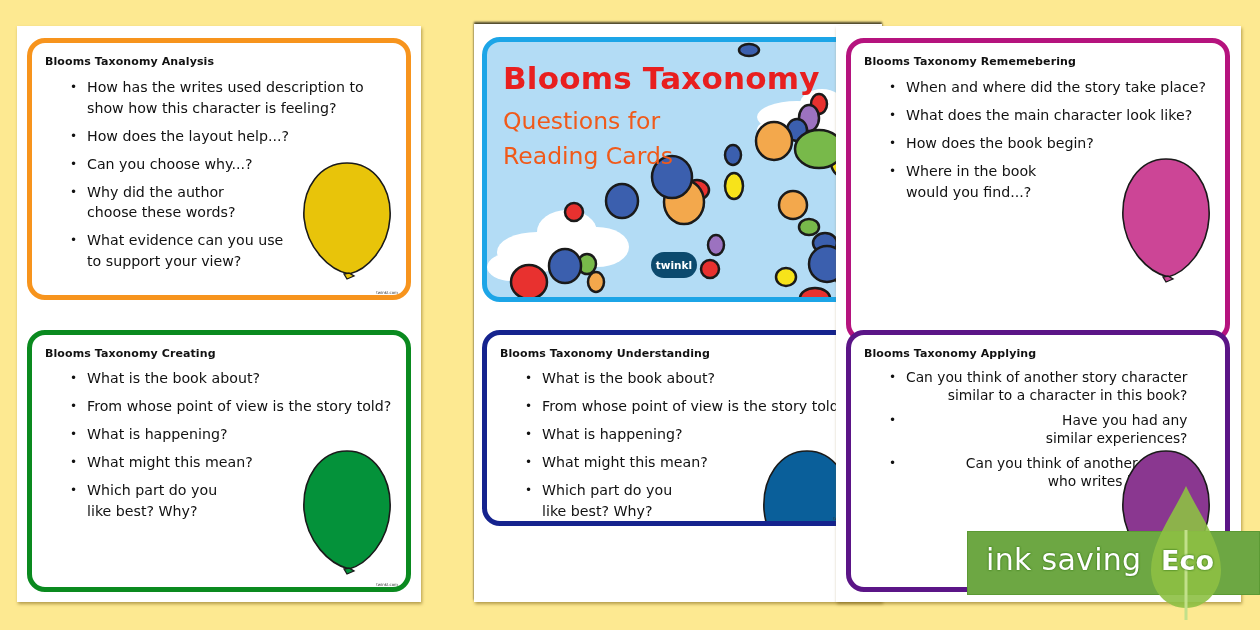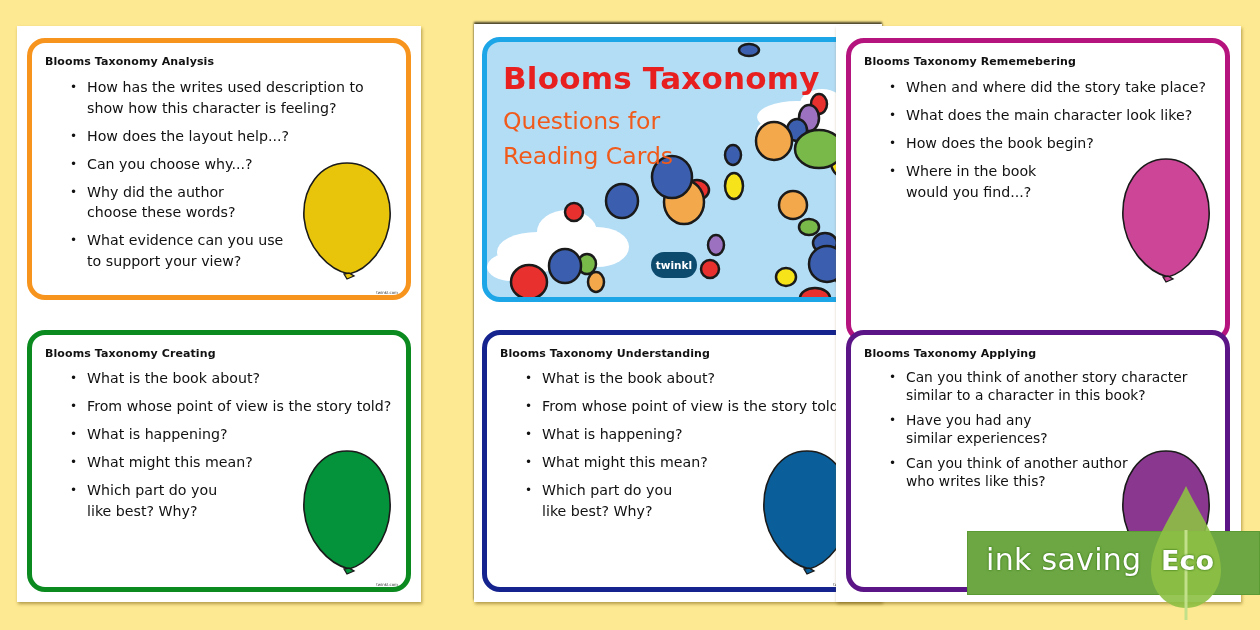--- a/index.html
+++ b/index.html
@@ -218,21 +218,21 @@
         <ellipse cx="299" cy="235" rx="10" ry="9" fill="#f7e31a"></ellipse>
         <ellipse cx="328" cy="256" rx="15" ry="10" fill="#e8312f"></ellipse>
       </g>
     </svg>
     <div class="cover-title" style="z-index:3;">Blooms Taxonomy</div>
     <div class="cover-sub">Questions for
 Reading Cards</div>
     <div class="twinkl-logo">twinkl</div>
   </div>
 
-  <div class="card" style="left:8px; top:306px; width:386px; height:262px; border-color:#15238e;">
+  <div class="card" style="left:8px; top:306px; width:386px; height:196px; border-color:#15238e;">
     <div class="card-title">Blooms Taxonomy Understanding</div>
     <ul class="q-list" style="top:33px;">
       <li>What is the book about?</li>
       <li>From whose point of view is the story told?</li>
       <li>What is happening?</li>
       <li>What might this mean?</li>
       <li>Which part do you
 like best? Why?</li>
     </ul>
     <svg class="balloon" style="left:272px; top:113px;" width="96" height="130" viewBox="0 0 96 130">
@@ -254,21 +254,21 @@
       <li>Where in the book
 would you find...?</li>
     </ul>
     <svg class="balloon" style="left:267px; top:113px;" width="96" height="130" viewBox="0 0 96 130">
       <path d="M48 3 C75 3 93 30 91 62 C89 94 68 116 50 121 C30 116 8 94 5 62 C3 30 21 3 48 3 Z" fill="#cc4596" stroke="#1a1a1a" stroke-width="1.6"></path>
       <path d="M45 121 L50 120 L55 123 L48 126 Z" fill="#cc4596" stroke="#1a1a1a" stroke-width="1.3"></path>
     </svg>
     <div class="footer-text">twinkl.com</div>
   </div>
 
-  <div class="card" style="left:10px; top:304px; width:384px; height:262px; border-color:#5b1587;">
+  <div class="card" style="left:10px; top:304px; width:384px; height:262px; border-color:#5b1587;text-align:right;">
     <div class="card-title">Blooms Taxonomy Applying</div>
     <ul class="q-list compact" style="top:33px;">
       <li>Can you think of another story character
 similar to a character in this book?</li>
       <li>Have you had any
 similar experiences?</li>
       <li>Can you think of another author
 who writes like this?</li>
     </ul>
     <svg class="balloon" style="left:267px; top:113px;" width="96" height="130" viewBox="0 0 96 130">

